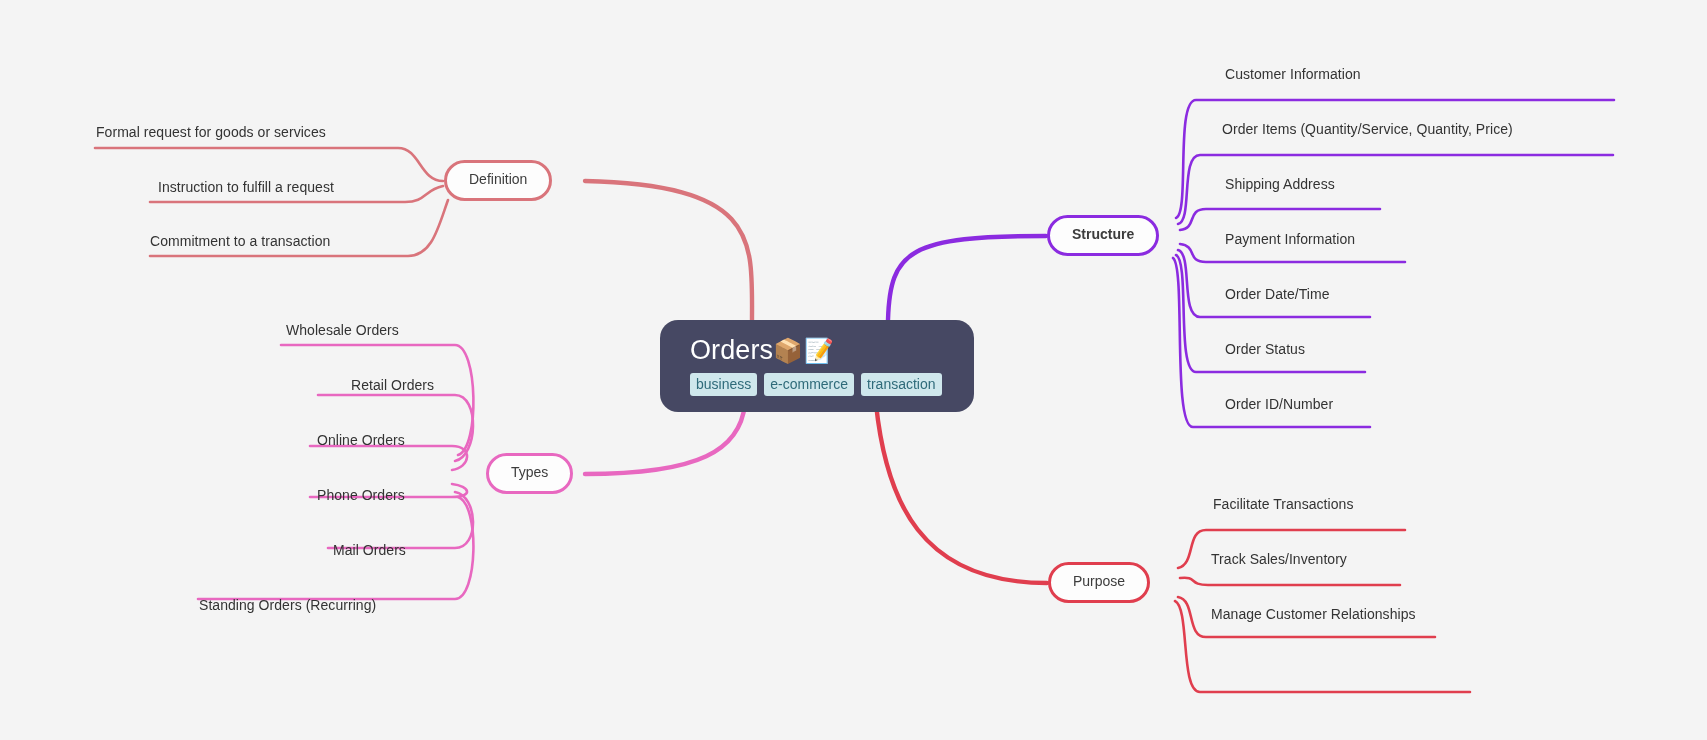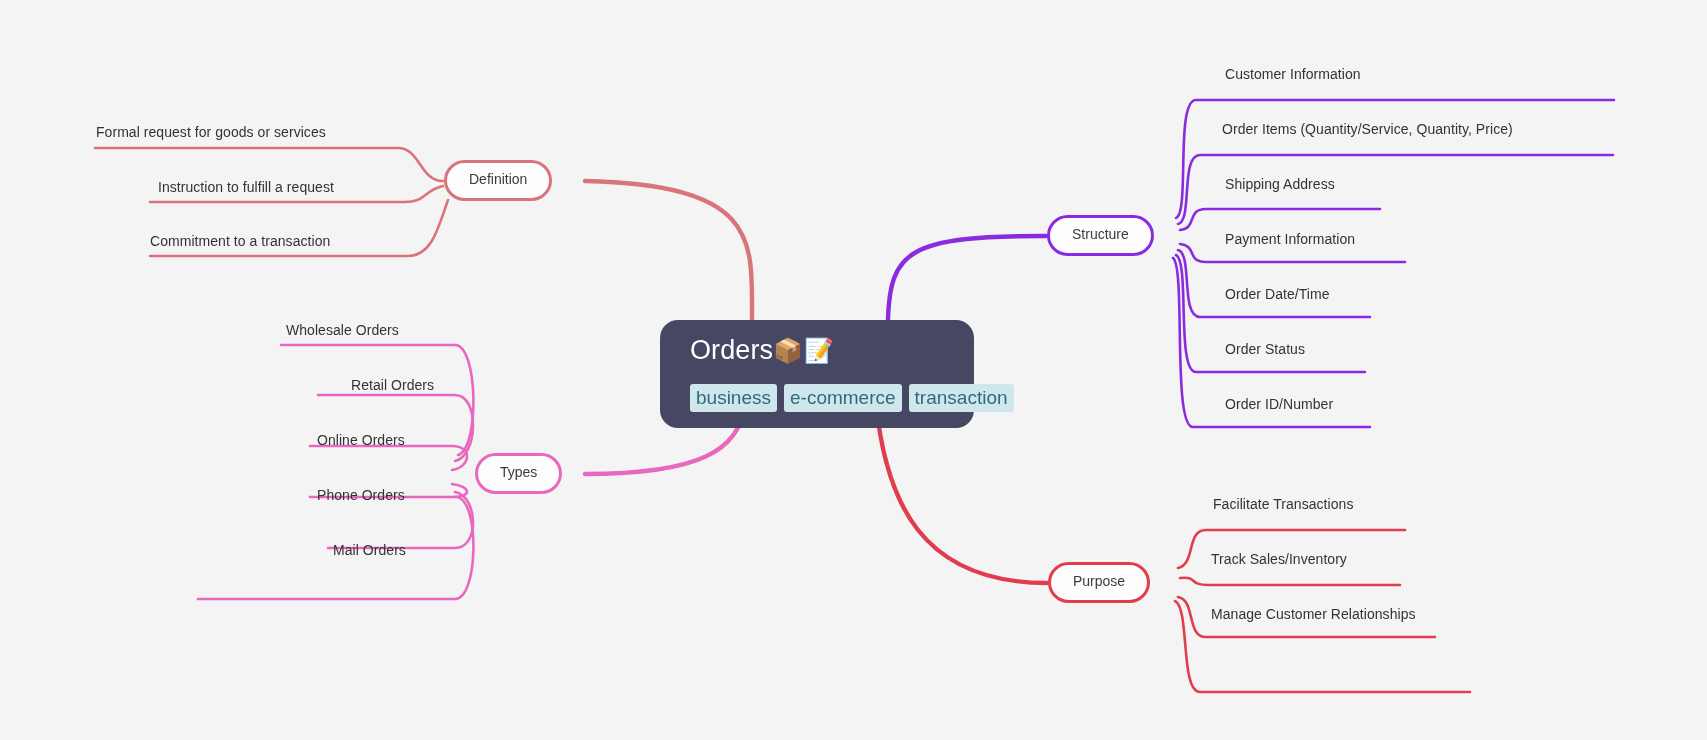--- a/index.html
+++ b/index.html
@@ -38,21 +38,21 @@
     position: absolute;
     left: 660px;
     top: 320px;
     width: 314px;
     box-sizing: border-box;
     background: #464863;
     border-radius: 18px;
     padding: 16px 14px 16px 30px;
     display: flex;
     flex-direction: column;
-    gap: 20px;
+    gap: 9px;
     align-items: flex-start;
   }
   .central-title {
     color: #ffffff;
     font-size: 27px;
     line-height: 1.05;
     letter-spacing: 0.1px;
     white-space: nowrap;
     font-weight: 400;
   }
@@ -61,21 +61,21 @@
     letter-spacing: 1px;
   }
   .tag-row {
     display: flex;
     gap: 7px;
     align-items: center;
   }
   .tag-pill {
     background: #cfe7ec;
     color: #2f6b7a;
-    font-size: 19px;
+    font-size: 14px;
     line-height: 1;
     padding: 4px 6px 5px 6px;
     border-radius: 3px;
     white-space: nowrap;
   }
 
   
   .branch-node {
     position: absolute;
     background: #fdfdfd;
@@ -149,35 +149,36 @@
     </div>
     <div class="tag-row">
       <span class="tag-pill">business</span>
       <span class="tag-pill">e-commerce</span>
       <span class="tag-pill">transaction</span>
     </div>
   </div>
 
   <div class="branch-node" style="left:444px; top:160px; border-color:#d9747b;">Definition</div>
 
-  <div class="branch-node" style="left:475px; top:453px; border-color:#e868c0;text-align:center;">Types</div>
+  <div class="branch-node" style="left:486px; top:453px; border-color:#e868c0;text-align:center;">Types</div>
 
-  <div class="branch-node" style="left:1047px; top:215px; border-color:#8b2be0;">Structure</div>
+  <div class="branch-node" style="left:1047px; top:215px; border-color:#8b2be0;font-weight:bold;">Structure</div>
 
   <div class="branch-node" style="left:1048px; top:562px; border-color:#e03e4e;">Purpose</div>
 
   <div class="leaf-label left" style="left:96px; top:124px;">Formal request for goods or services</div>
   <div class="leaf-label left" style="left:158px; top:179px;">Instruction to fulfill a request</div>
   <div class="leaf-label left" style="left:150px; top:233px;">Commitment to a transaction</div>
 
   <div class="leaf-label left" style="left:286px; top:322px;">Wholesale Orders</div>
   <div class="leaf-label left" style="left:327px; top:377px;margin-left:24px;">Retail Orders</div>
   <div class="leaf-label left" style="left:317px; top:432px;">Online Orders</div>
   <div class="leaf-label left" style="left:317px; top:487px;">Phone Orders</div>
   <div class="leaf-label left" style="left:333px; top:542px;">Mail Orders</div>
+  <div class="leaf-label left" style="left:199px; top:597px;">Standing Orders (Recurring)</div>
 
   <div class="leaf-label right" style="left:1225px; top:66px;">Customer Information</div>
   <div class="leaf-label right" style="left:1222px; top:121px;">Order Items (Quantity/Service, Quantity, Price)</div>
   <div class="leaf-label right" style="left:1225px; top:176px;">Shipping Address</div>
   <div class="leaf-label right" style="left:1225px; top:231px;">Payment Information</div>
   <div class="leaf-label right" style="left:1225px; top:286px;">Order Date/Time</div>
   <div class="leaf-label right" style="left:1225px; top:341px;">Order Status</div>
   <div class="leaf-label right" style="left:1225px; top:396px;">Order ID/Number</div>
 
   <div class="leaf-label right" style="left:1213px; top:496px;">Facilitate Transactions</div>

